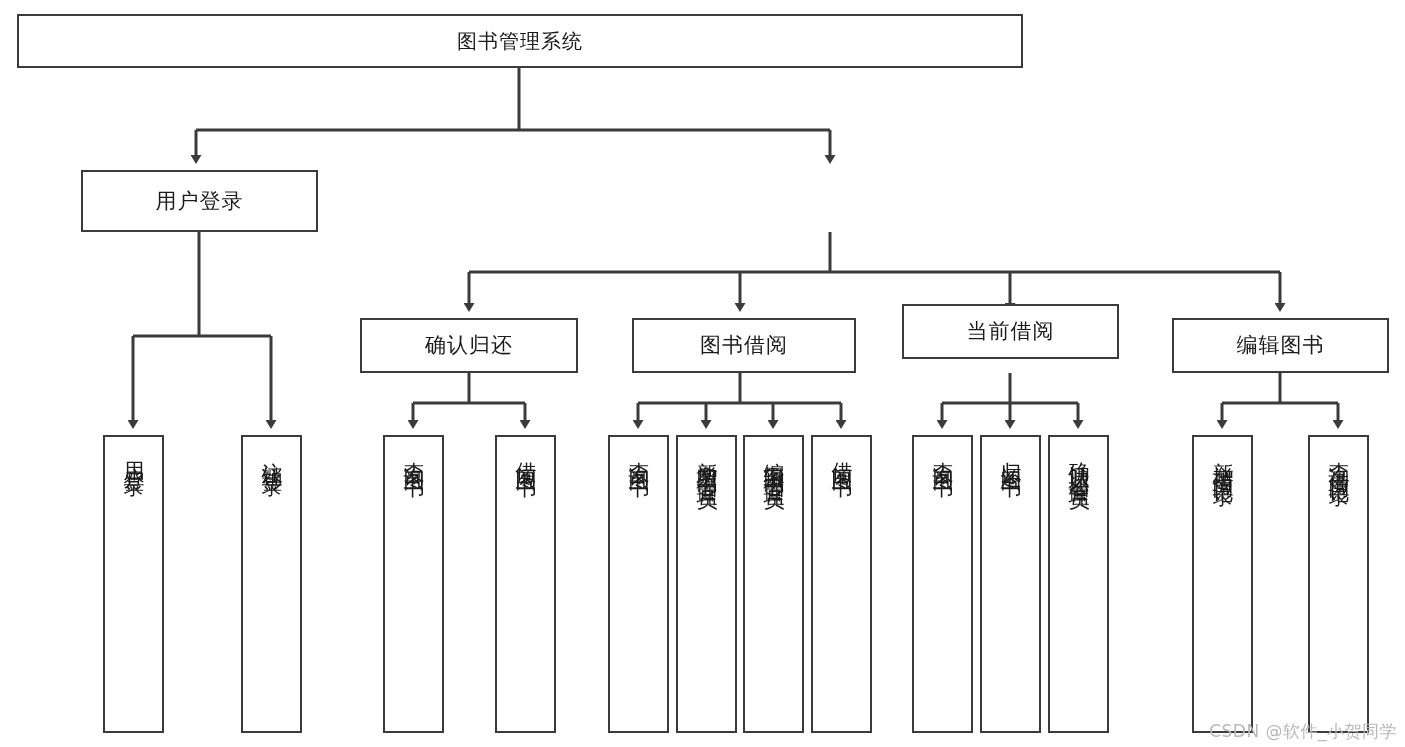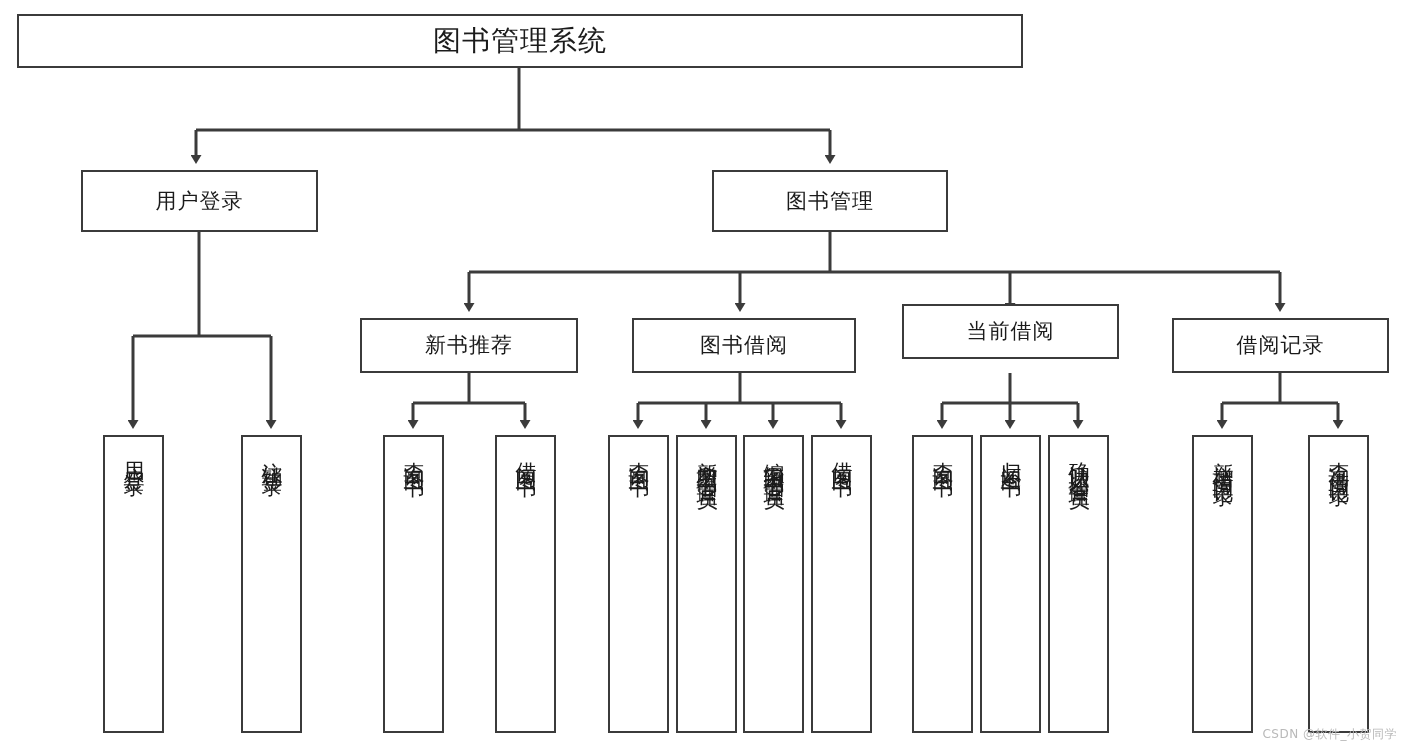--- a/index.html
+++ b/index.html
@@ -32,21 +32,21 @@
     z-index:2;
   }
   .node .label{
     font-size:21px;
     line-height:1.15;
     color:#1b1b1b;
     letter-spacing:1px;
     white-space:nowrap;
   }
   
-  .node.root .label{ font-size:28px; }
+  .node.root .label{ font-size:20px; }
   
   .node.leaf{
     align-items:flex-start;
     justify-content:center;
     padding-top:8px;
   }
   .node.leaf .label{
     writing-mode:vertical-rl;
     text-orientation:upright;
     -webkit-writing-mode:vertical-rl;
@@ -54,21 +54,21 @@
     letter-spacing:5px;
     line-height:1;
     white-space:nowrap;
     display:block;
   }
   .node.leaf.tall .label{ letter-spacing:4px; }
   .watermark{
     position:absolute;
     right:8px;
     bottom:4px;
-    font-size:12px;
+    font-size:17px;
     color:#b9b9b9;
     letter-spacing:0.5px;
     z-index:5;
     white-space:nowrap;
   }
 </style>
 </head>
 <body>
 
 <div id="canvas">
@@ -127,38 +127,35 @@
   </svg>
 
   <div class="node root" style="left:17px; top:14px; width:1006px; height:54px;">
     <span class="label">图书管理系统</span>
   </div>
 
   <div class="node" style="left:81px; top:170px; width:237px; height:62px;">
     <span class="label">用户登录</span>
   </div>
 
-  <div class="node" style="left:712px; top:170px; width:236px; height:62px;">
-    <span class="label">图书管理</span>
-  </div>
 
   <div class="node" style="left:360px; top:318px; width:218px; height:55px;">
-    <span class="label">新书推荐</span>
+    <span class="label">确认归还</span>
   </div>
 
   <div class="node" style="left:632px; top:318px; width:224px; height:55px;">
     <span class="label">图书借阅</span>
   </div>
 
   <div class="node" style="left:902px; top:304px; width:217px; height:55px;">
     <span class="label">当前借阅</span>
   </div>
 
   <div class="node" style="left:1172px; top:318px; width:217px; height:55px;">
-    <span class="label">借阅记录</span>
+    <span class="label">编辑图书</span>
   </div>
 
   <div class="node leaf" style="left:103px; top:435px; width:61px; height:298px;">
     <span class="label">用户登录</span>
   </div>
 
   <div class="node leaf" style="left:241px; top:435px; width:61px; height:298px;">
     <span class="label">注销登录</span>
   </div>
 

